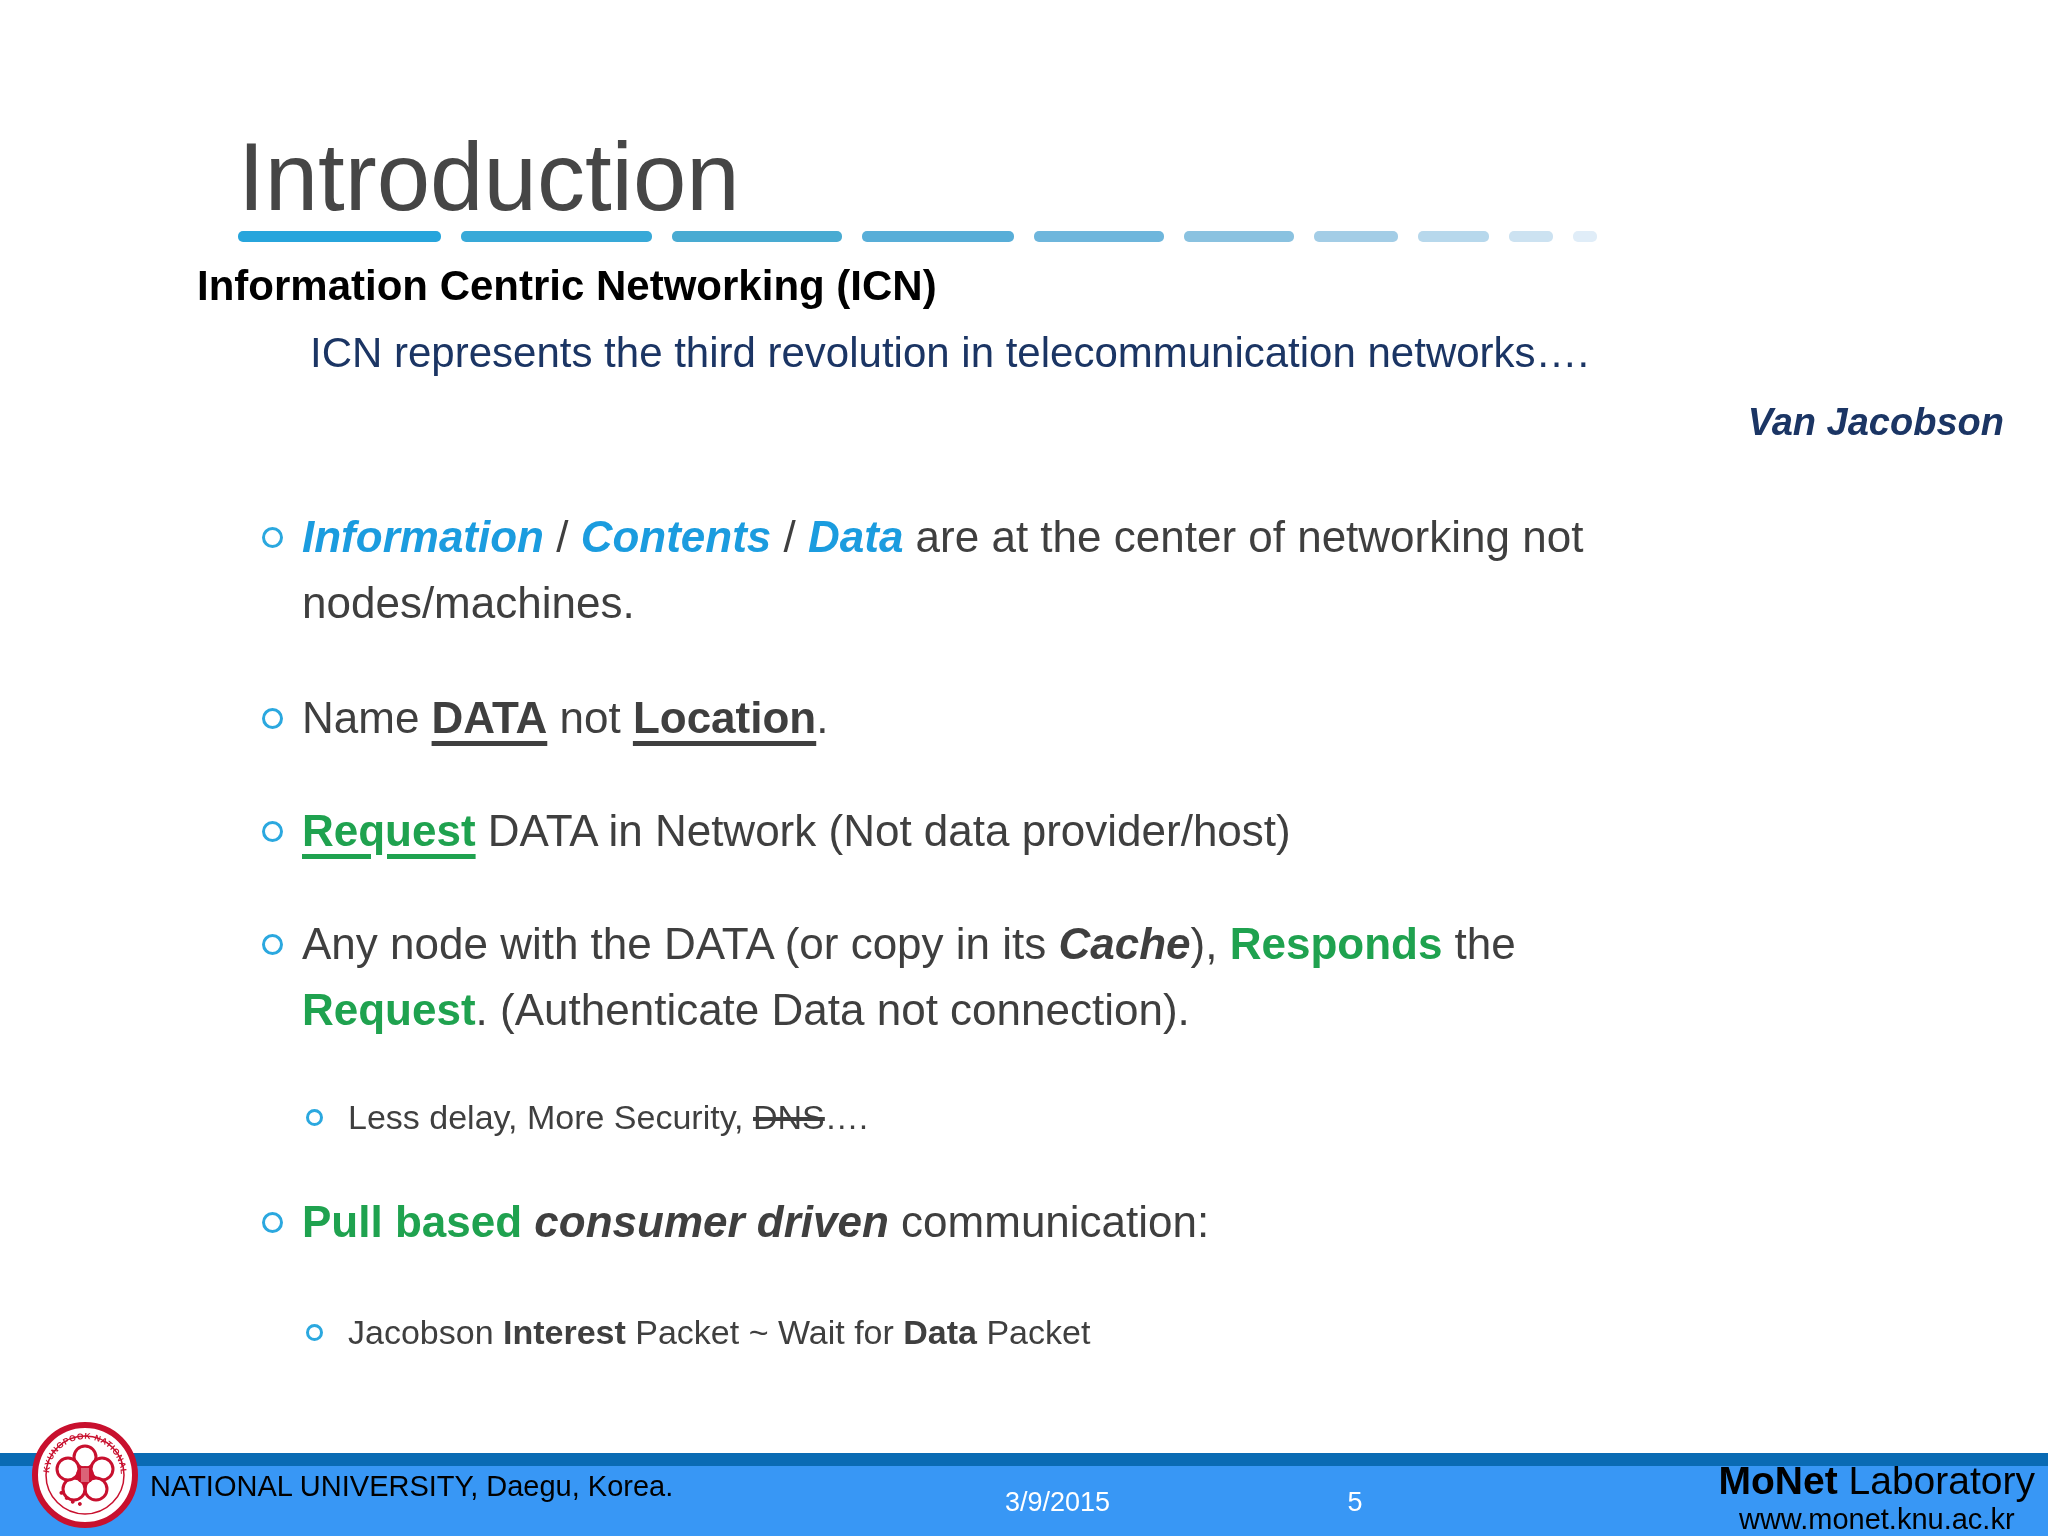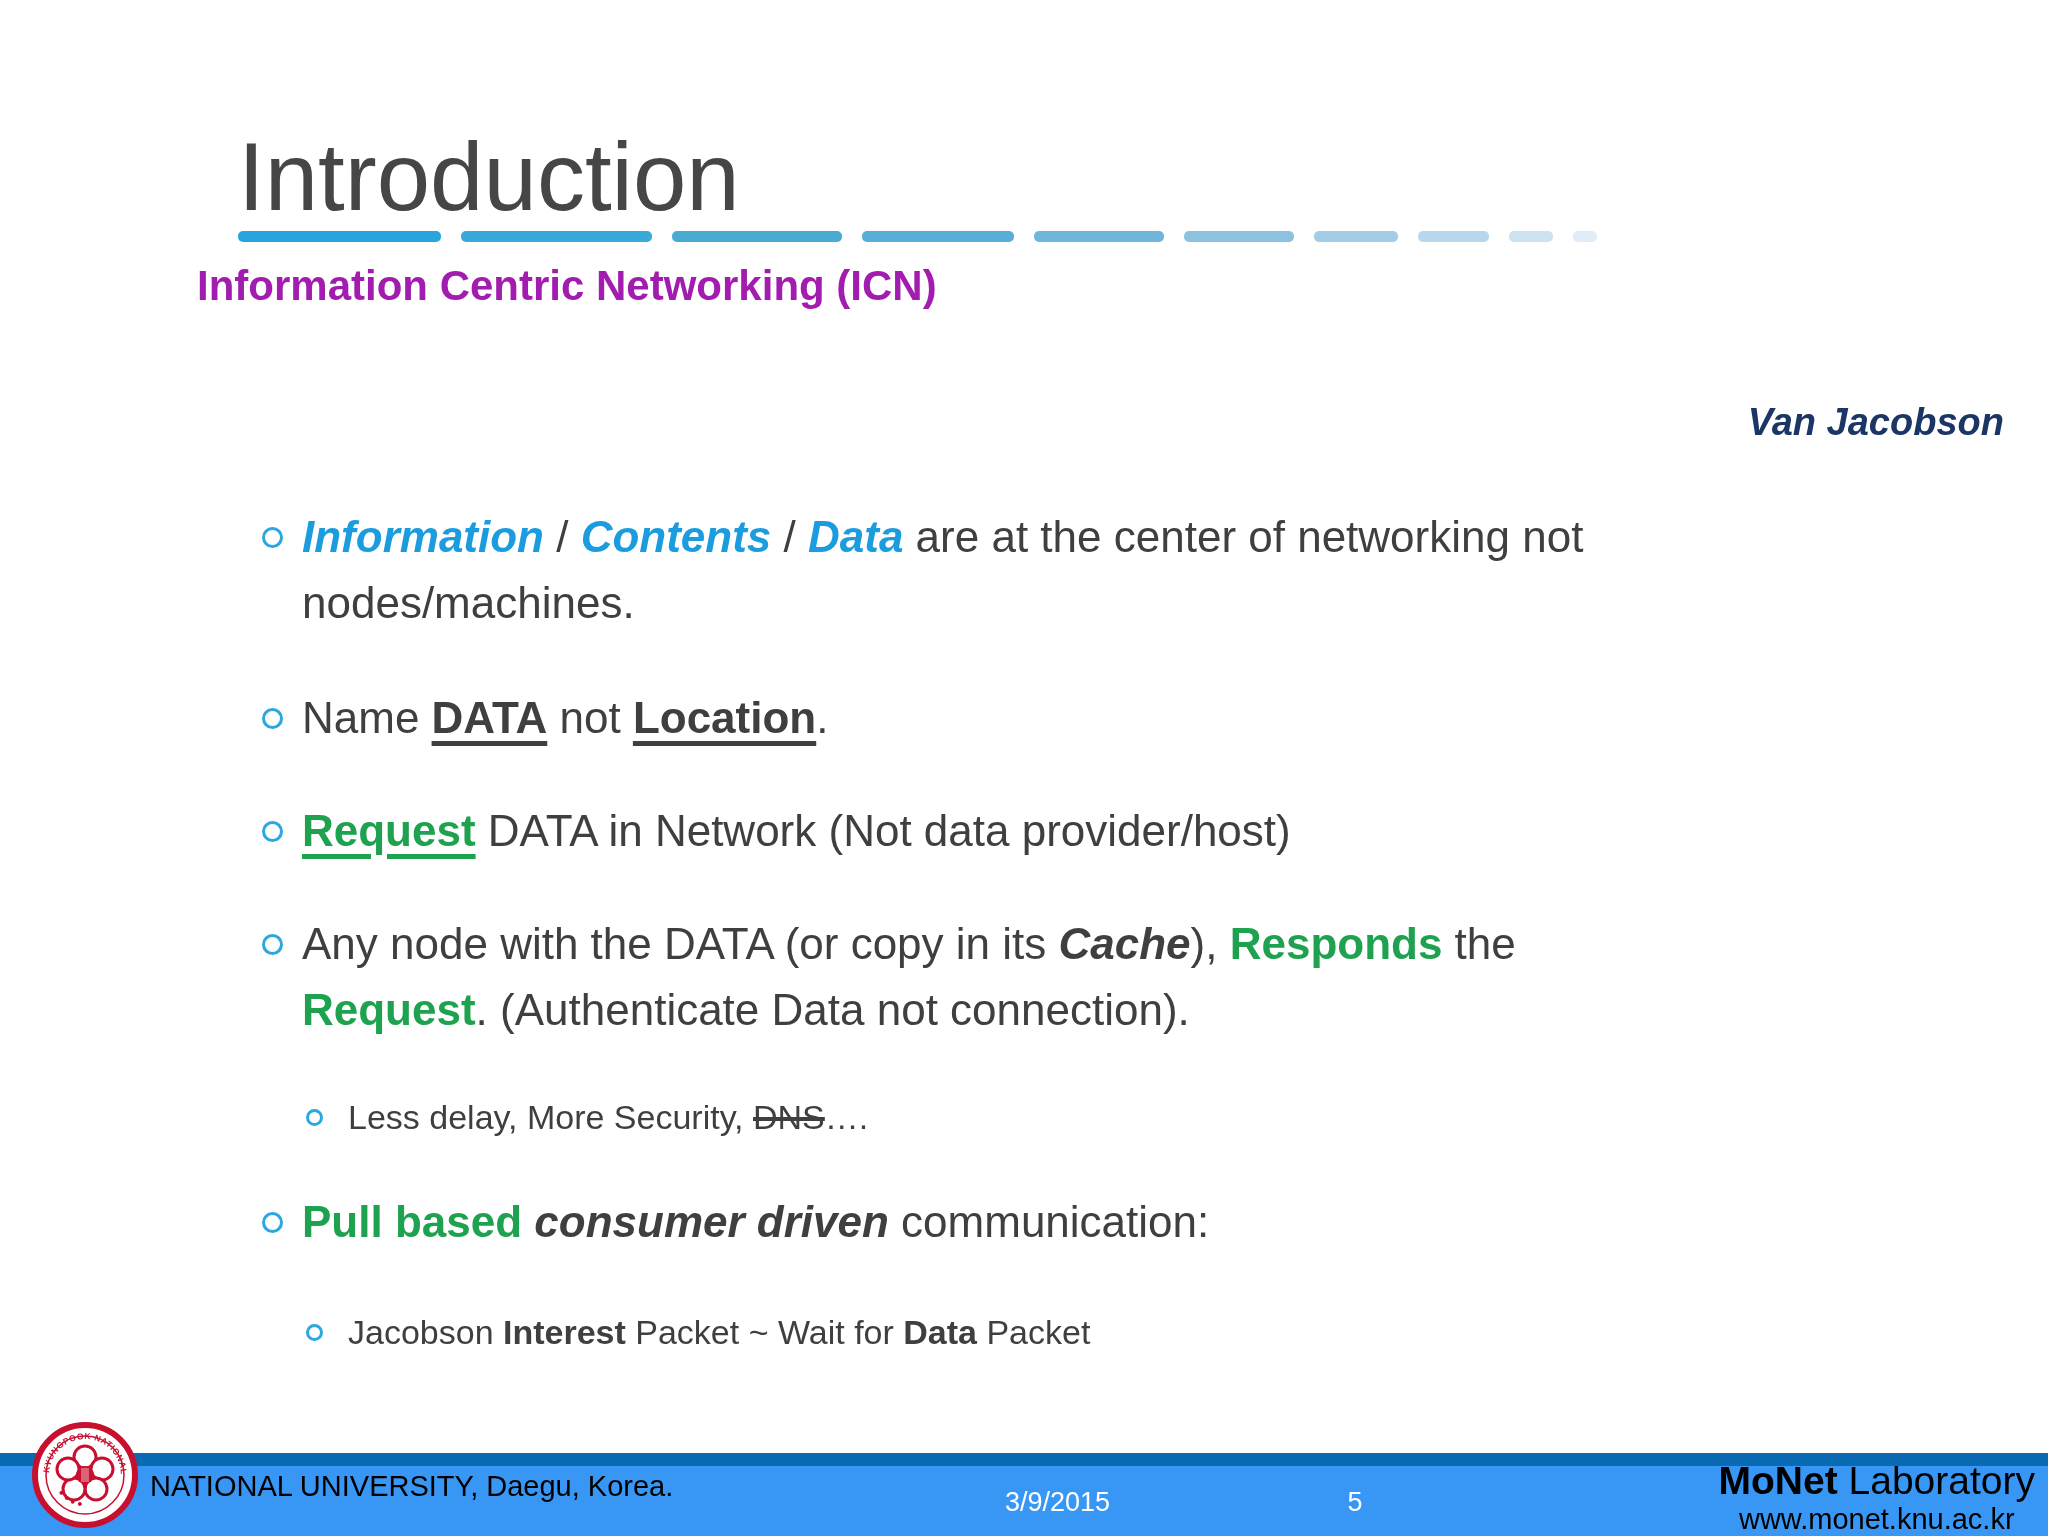--- a/index.html
+++ b/index.html
@@ -8,21 +8,21 @@
     font-family:"Liberation Sans","DejaVu Sans",sans-serif;overflow:hidden;
   }
   
   .title{
     position:absolute;left:238px;top:58px;font-size:96px;font-weight:400;
     color:#464646;letter-spacing:0px;
   }
   .dashes{position:absolute;left:238px;top:231px;height:11px;display:flex;gap:20px;}
   .dashes span{display:block;height:11px;border-radius:5px;}
   
-  .icn-heading{position:absolute;left:197px;top:262px;font-size:42px;font-weight:bold;color:#a21caf;text-align:center;}
+  .icn-heading{position:absolute;left:197px;top:262px;font-size:42px;font-weight:bold;color:#000000;text-align:center;}
   .quote{position:absolute;left:310px;top:329px;font-size:42px;color:#1b3564;}
   .attribution{position:absolute;right:44px;top:401px;font-size:38px;font-weight:bold;font-style:italic;color:#1b3564;}
   
   .bullet{position:absolute;color:#3f3f3f;}
   .bullet .content{display:block;}
   .lvl1{left:262px;width:1746px;font-size:44px;line-height:66px;padding-left:40px;box-sizing:border-box;}
   .lvl2{left:306px;width:1700px;font-size:34px;line-height:50px;padding-left:42px;box-sizing:border-box;}
   .marker{position:absolute;left:0;border-radius:50%;border:3px solid #2ba8df;background:transparent;}
   .lvl1 .marker{width:15px;height:15px;top:23px;}
   .lvl2 .marker{width:11px;height:11px;top:17px;border-width:3px;}
@@ -59,20 +59,21 @@
       <span style="width: 152px; background: rgb(88, 174, 216);"></span>
       <span style="width: 130px; background: rgb(110, 182, 220);"></span>
       <span style="width: 110px; background: rgb(138, 194, 224);"></span>
       <span style="width: 84px; background: rgb(163, 205, 230);"></span>
       <span style="width: 71px; background: rgb(183, 216, 236);"></span>
       <span style="width: 44px; background: rgb(204, 226, 241);"></span>
       <span style="width: 24px; background: rgb(224, 237, 248);"></span>
     </div>
 
   <div class="icn-heading">Information Centric Networking (ICN)</div>
+  <div class="quote">ICN represents the third revolution in telecommunication networks….</div>
   <div class="attribution">Van Jacobson</div>
 
   <div>
     <div class="bullet lvl1" style="top:504px">
       <span class="marker"></span>
       <span class="content"><span class="b i c-blue">Information</span><span> / </span><span class="b i c-blue">Contents</span><span> / </span><span class="b i c-blue">Data</span><span> are at the center of networking not</span><br><span>nodes/machines.</span></span>
     </div>
     <div class="bullet lvl1" style="top:685px">
       <span class="marker"></span>
       <span class="content"><span>Name </span><span class="b u">DATA</span><span> not </span><span class="b u">Location</span><span>.</span></span>

